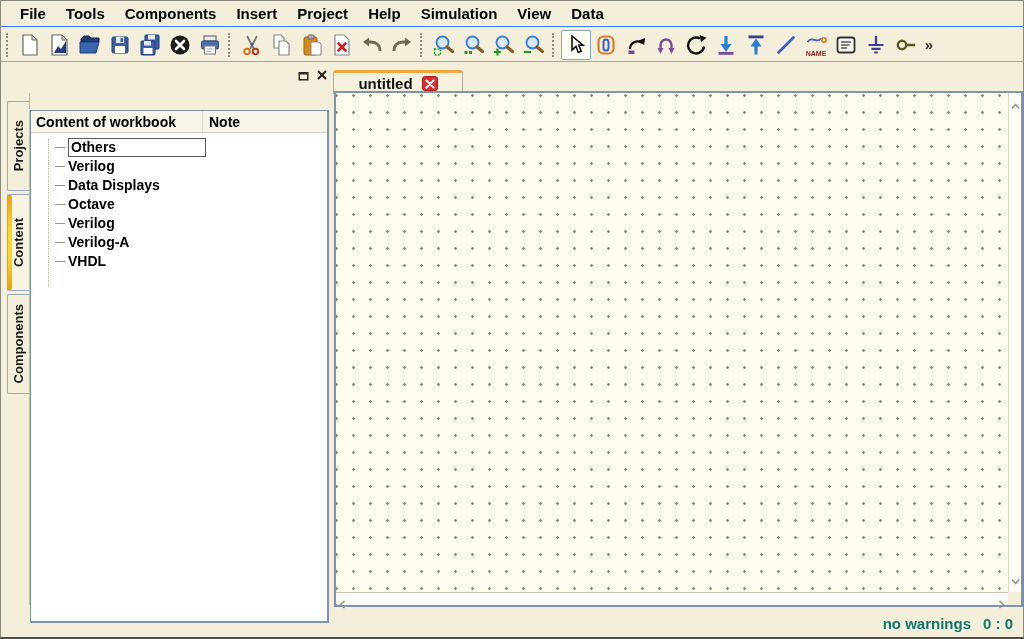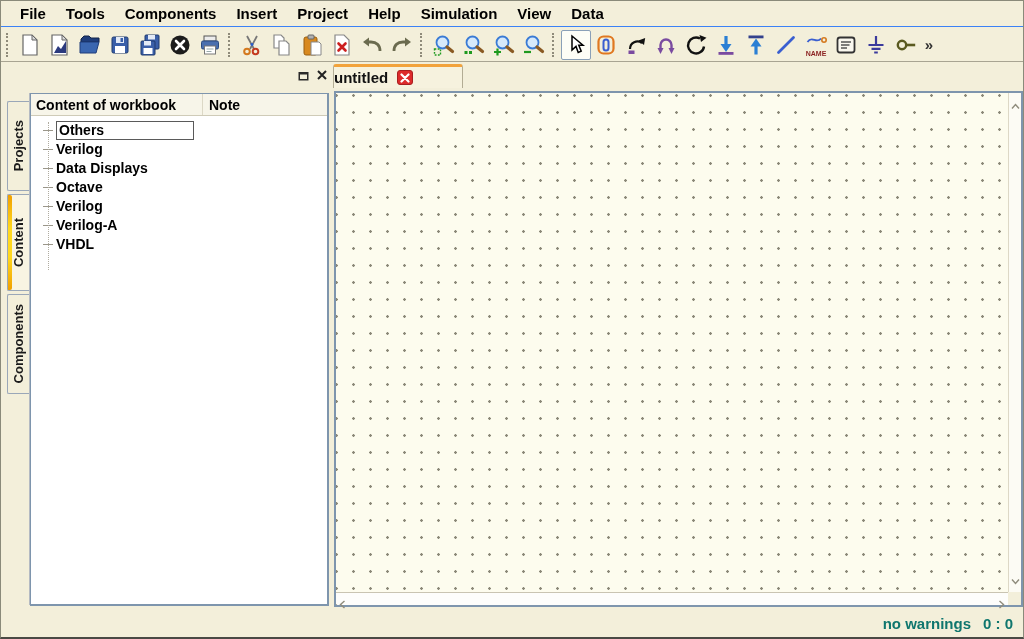--- a/index.html
+++ b/index.html
@@ -17,39 +17,39 @@
   .tb-btn { width:30px; height:30px; display:flex; align-items:center; justify-content:center; border:1px solid transparent; border-radius:2px; background:transparent; cursor:pointer; position:relative; }
   .tb-btn.active { background:#fdfdf6; border:1px solid #8aa0b8; }
   .tb-btn svg { display:block; }
   .tb-overflow { font-size:15px; font-weight:bold; color:#333; width:16px; text-align:center; cursor:pointer; }
   .namelbl { position:absolute; bottom:2px; left:0; right:0; text-align:center; font-size:7px; font-weight:bold; color:#8a1f1f; letter-spacing:0; }
 
   
   #dockrow { position:absolute; left:0; top:62px; width:100%; height:28px; }
   #dock-buttons { position:absolute; left:294px; top:4px; display:flex; gap:3px; }
   .dock-btn { width:16px; height:16px; display:flex; align-items:center; justify-content:center; cursor:pointer; }
-  #doc-tab { position:absolute; left:332px; top:1px; width:130px; height:24px; background:#f6f2de; border:1px solid #b2ac94; border-bottom:none; border-top:3px solid #f2a33c; border-radius:3px 3px 0 0; display:flex; align-items:center; gap:9px; cursor:pointer; }
+  #doc-tab { position:absolute; left:332px; top:7px; width:130px; height:24px; background:#f6f2de; border:1px solid #b2ac94; border-bottom:none; border-top:3px solid #f2a33c; border-radius:3px 3px 0 0; display:flex; align-items:center; justify-content:center; gap:9px; cursor:pointer; }
   #doc-tab .tab-label { font-size:15px; font-weight:bold; color:#111; }
   .tab-close { width:16px; height:15px; background:#dd2b2b; border:1px solid #a81f1f; border-radius:3px; display:flex; align-items:center; justify-content:center; cursor:pointer; }
 
   
   #side-tabstrip { position:absolute; left:5px; top:92px; width:24px; height:512px; border-right:1px solid #b4bac2; background:#f3efda; }
   .vtab { position:absolute; left:1px; width:22px; background:#f3efda; border:1px solid #9aa7b8; border-right:none; border-radius:2px 0 0 2px; display:flex; align-items:center; justify-content:center; cursor:pointer; }
   .vtab span { writing-mode:vertical-rl; transform:rotate(180deg); font-size:13px; font-weight:bold; color:#1a1a1a; white-space:nowrap; }
   .vtab.active { background:#f8f4e2; }
   .vtab-stripe { position:absolute; left:0; top:0; bottom:0; width:4px; background:linear-gradient(180deg,#f0a000 0%, #ffd81e 35%, #ffd81e 65%, #f0a000 100%); border-radius:2px 0 0 2px; }
 
   
-  #content-panel { position:absolute; left:29px; top:92px; width:299px; height:513px; background:#ffffff; border:1px solid #7e95ad; border-right:2px solid #7e95ad; border-bottom:2px solid #7e95ad; }
+  #content-panel { position:absolute; left:29px; top:109px; width:299px; height:513px; background:#ffffff; border:1px solid #7e95ad; border-right:2px solid #7e95ad; border-bottom:2px solid #7e95ad; }
   #tree-header { height:22px; display:flex; align-items:center; background:#f7f5e9; border-bottom:1px solid #cfcbb8; }
   #tree-header .col1 { width:172px; padding-left:5px; border-right:1px solid #dcd8c6; font-size:14px; font-weight:bold; color:#000; height:100%; display:flex; align-items:center; }
   #tree-header .col2 { flex:1; padding-left:6px; font-size:14px; font-weight:bold; color:#000; }
   #tree { position:relative; padding-top:5px; }
   #tree::before { content:""; position:absolute; left:17px; top:6px; height:148px; border-left:1px dotted #b0aca0; }
-  .tree-row { height:19px; display:flex; align-items:center; padding-left:12px; cursor:pointer; }
+  .tree-row { height:19px; display:flex; align-items:center; padding-left:24px; cursor:pointer; }
   .tree-tick { width:10px; border-top:1px solid #9a968a; margin-right:3px; flex:0 0 10px; }
   .tree-label { font-size:14px; font-weight:bold; color:#000; line-height:17px; }
   .tree-row.selected .tree-label { display:inline-block; width:138px; border:1px solid #5a5a5a; padding-left:2px; }
 
   
   #canvas { position:absolute; left:333px; top:90px; width:689px; height:516px; border:2px solid #7e95ad; background-color:#fdfcee;
             background-image:radial-gradient(circle,#8b8878 1.15px, transparent 1.5px); background-size:17px 17px; background-position:9px 11px; }
   #vscroll { position:absolute; top:0; right:0; bottom:13px; width:13px; background:#fcfbf4; border-left:1px solid #ddd8c6; cursor:pointer; }
   #vscroll .arr-up { position:absolute; top:3px; left:2px; }
   #vscroll .arr-down { position:absolute; bottom:3px; left:2px; }

